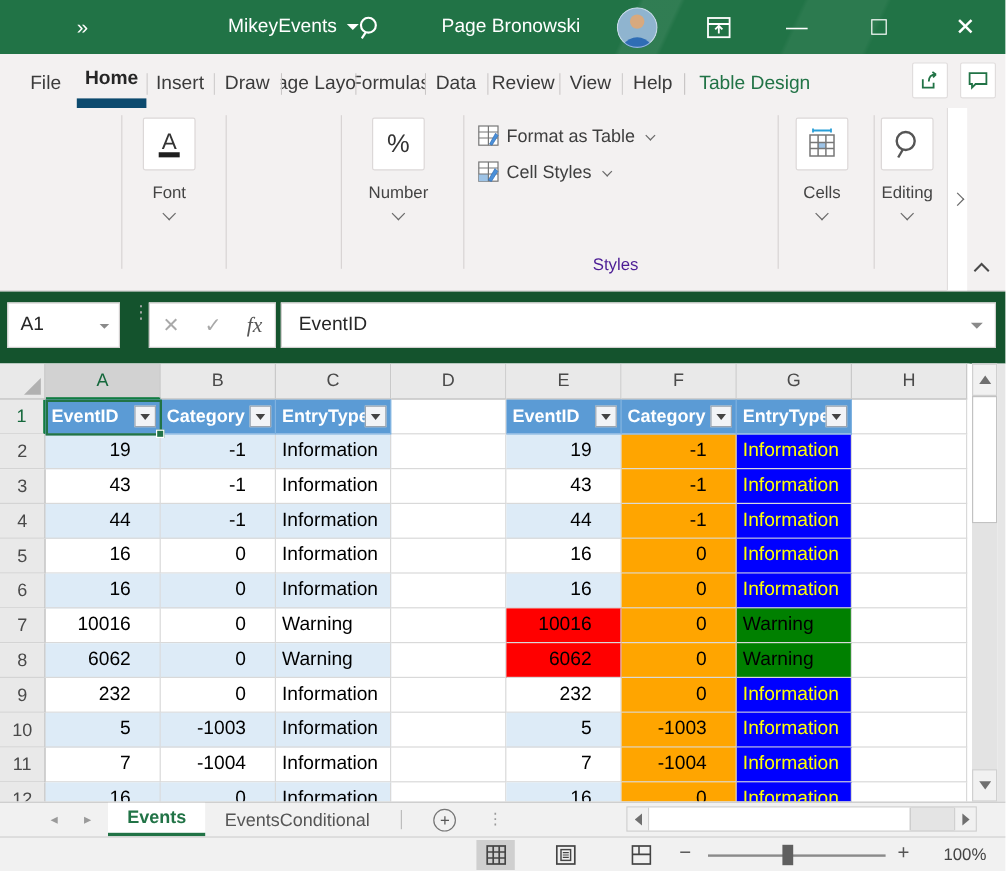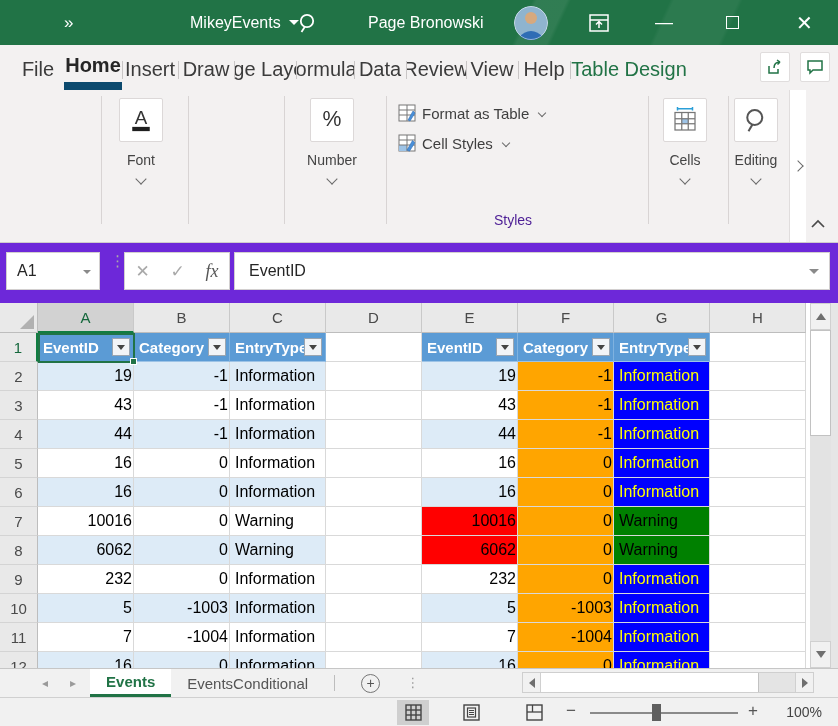--- a/index.html
+++ b/index.html
@@ -25,21 +25,21 @@
   .tb-ribbonopts { left:588px; }
   .tb-min { left:655px; font-size:18px; }
   .tb-max { left:726px; }
   .tb-close { left:796px; font-size:20px; font-weight:300; }
   .max-box { width:13px; height:13px; border:1.5px solid #fff; display:inline-block; }
 
   
   .tabrow { position:absolute; left:0; top:45px; width:838px; height:45px;
     background:#f3f1f1; display:flex; align-items:flex-end; }
   .rtab { height:41px; display:flex; align-items:center; justify-content:center;
-    font-size:20px; color:#3b3b3b; white-space:nowrap; overflow:hidden; flex:none; position:relative; }
+    font-size:16px; color:#3b3b3b; white-space:nowrap; overflow:hidden; flex:none; position:relative; }
   .rtab.sep::before { content:""; position:absolute; left:0; top:12px; height:18px; width:1px; background:#c9c6c6; }
   .rtab.active { font-weight:bold; color:#262626; border-bottom:8px solid #0c4a6e; }
   .rtab.accent { color:#217346; }
   .tabrow-right { position:absolute; right:8px; top:52px; display:flex; gap:10px; }
   .mini-btn { width:30px; height:30px; background:#fff; border:1px solid #e0dddd; border-radius:2px;
     display:flex; align-items:center; justify-content:center; }
 
   
   .ribbon { position:absolute; left:0; top:90px; width:838px; height:153px;
     background:#f3f1f1; border-bottom:1px solid #d0cccc; }
@@ -54,21 +54,21 @@
   .styles-group { position:absolute; left:398px; top:8px; width:240px; }
   .styles-item { display:flex; align-items:center; gap:6px; height:30px; font-size:15px; color:#3f3f3f; white-space:nowrap; }
   .styles-item .chev { width:6px; height:6px; margin-left:4px; }
   .styles-caption { position:absolute; left:398px; top:122px; width:230px; text-align:center;
     font-size:14px; color:#4c1d95; }
   .ribbon-scrollstrip { position:absolute; left:789px; top:0; width:17px; height:152px;
     background:#fff; border-left:1px solid #e0dddd; display:flex; align-items:center; justify-content:center; }
   .collapse-chev { position:absolute; left:810px; top:126px; }
 
   
-  .formula-area { position:absolute; left:0; top:243px; width:838px; height:60px; background:#6d28d9; }
+  .formula-area { position:absolute; left:0; top:243px; width:838px; height:60px; background:#14532d; }
   .namebox { position:absolute; left:6px; top:9px; width:94px; height:38px; background:#fff;
     border:1px solid #d2cfcf; display:flex; align-items:center; padding-left:10px; font-size:16px; color:#262626; }
   .namebox .caret { position:absolute; right:8px; top:17px; width:0; height:0;
     border-left:4px solid transparent; border-right:4px solid transparent; border-top:4px solid #8a8a8a; }
   .fb-dots { position:absolute; left:110px; top:13px; color:#aaa; font-size:15px; line-height:9px; }
   .fb-btns { position:absolute; left:124px; top:9px; width:106px; height:38px; background:#fff;
     border:1px solid #d2cfcf; display:flex; align-items:center; justify-content:space-around; }
   .fb-x, .fb-check { color:#a9a9a9; font-size:17px; }
   .fb-fx { font-family:"Liberation Serif", serif; font-style:italic; font-size:18px; color:#555; }
   .fb-field { position:absolute; left:234px; top:9px; width:596px; height:38px; background:#fff;
@@ -86,21 +86,21 @@
   .colhdr { width:96px; height:30px; background:#e9e9e9; border-right:1px solid #c9c9c9;
     border-bottom:1px solid #bdbdbd; display:flex; align-items:center; justify-content:center;
     font-size:15px; color:#4a4a4a; }
   .colhdr.sel { background:#d2d2d2; color:#15683c; border-bottom:2px solid #107C41; }
   .grow { display:flex; height:29px; }
   .gut { width:38px; background:#e9e9e9; border-right:1px solid #bdbdbd; border-bottom:1px solid #d4d4d4;
     display:flex; align-items:center; justify-content:center; font-size:15px; color:#4a4a4a; }
   .gut.sel { color:#15683c; border-right:2px solid #107C41; }
   .cell { width:96px; border-right:1px solid #d9d9d9; border-bottom:1px solid #d9d9d9;
     font-size:16px; color:#000; display:flex; align-items:center; overflow:visible; white-space:nowrap; }
-  .cell.num { justify-content:flex-end; padding-right:1px; }
+  .cell.num { justify-content:flex-end; padding-right:24px; }
   .cell.txt { padding-left:5px; }
   .cell .ovf { position:relative; z-index:2; }
   .thdr { background:#5B9BD5; color:#fff; font-weight:bold; font-size:15px; padding-left:5px;
     padding-right:24px; position:relative; overflow:hidden; border-right:1px solid #7fb2e0; border-bottom:1px solid #9dc3e6; }
   .filter-btn { position:absolute; right:3px; top:5px; width:18px; height:18px; background:#f2f4f7;
     border:1px solid #9aa5b1; display:flex; align-items:center; justify-content:center; z-index:3; }
   .filter-btn i { width:0; height:0; border-left:4px solid transparent; border-right:4px solid transparent;
     border-top:5px solid #444; }
   .band { background:#DDEBF7; }
   .f-orange { background:#FFA500; }

